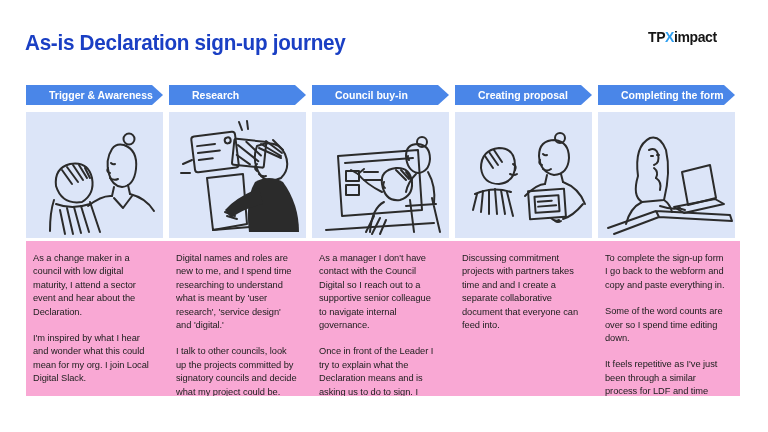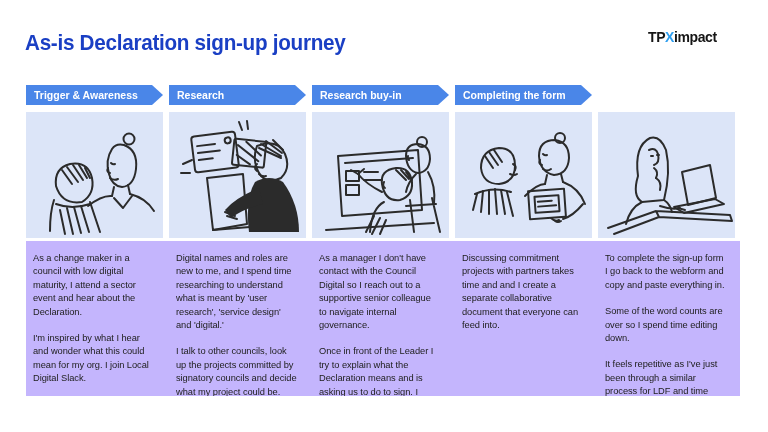--- a/index.html
+++ b/index.html
@@ -21,33 +21,33 @@
     text-align:center;
   }
   .logo .x { color:#2e9ff0; }
   .banner-row, .illo-row {
     position:absolute; left:26px; display:flex; gap:6px;
   }
   .banner-row { top:85px; }
   .banner {
     width:137px; height:20px; background:#4a86e8; color:#ffffff;
     font-size:10.5px; font-weight:bold; line-height:20px;
-    padding-left:8px;
+    padding-left:23px;
     clip-path:polygon(0 0, calc(100% - 11px) 0, 100% 50%, calc(100% - 11px) 100%, 0 100%);
     white-space:nowrap; overflow:hidden;
   }
   .illo-row { top:112px; }
   .illo {
     width:137px; height:126px; background:#dce5f8;
     display:flex; align-items:center; justify-content:center;
   }
   .illo svg { display:block; }
   .panel {
     position:absolute; left:26px; top:241px; width:714px; height:182px;
-    background:#c4b5fd; overflow:hidden;
+    background:#f9a8d4; overflow:hidden;
   }
   .text-row {
     display:flex; gap:6px; padding-top:11px;
   }
   .col {
     width:137px; padding:0 9px 0 7px;
     font-size:9.3px; line-height:13.4px; color:#212121; letter-spacing:-0.05px;
   }
   .col p { margin:0 0 13px 0; }
   .page-num {
@@ -61,21 +61,22 @@
 
 <div class="slide">
 
   <div class="title">As-is Declaration sign-up journey</div>
 
   <div class="logo"><span>TP</span><span class="x">X</span><span>impact</span></div>
 
   <div class="banner-row">
     <div class="banner">Trigger &amp; Awareness</div>
     <div class="banner">Research</div>
-    <div class="banner">Research buy-in</div>
+    <div class="banner">Council buy-in</div>
+    <div class="banner">Creating proposal</div>
     <div class="banner">Completing the form</div>
   </div>
 
   <div class="illo-row">
 
     <div class="illo">
       <svg width="137" height="126" viewBox="0 0 137 126">
         <g class="sketch">
           <circle cx="103" cy="27" r="5.5"></circle>
           <path d="M86 37 Q79 48 83 62 Q86 74 96 75 Q108 74 110 57 Q112 38 98 33 Q90 31 86 37 Z"></path>

